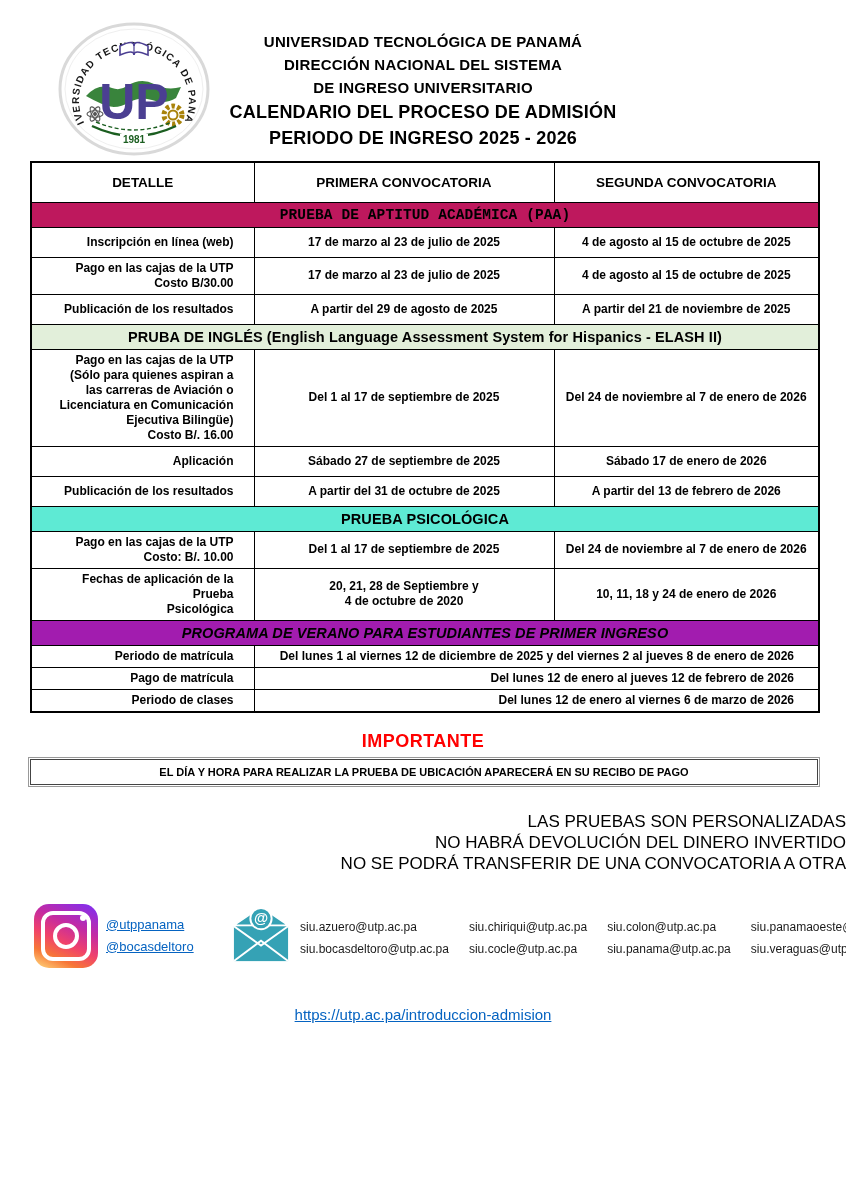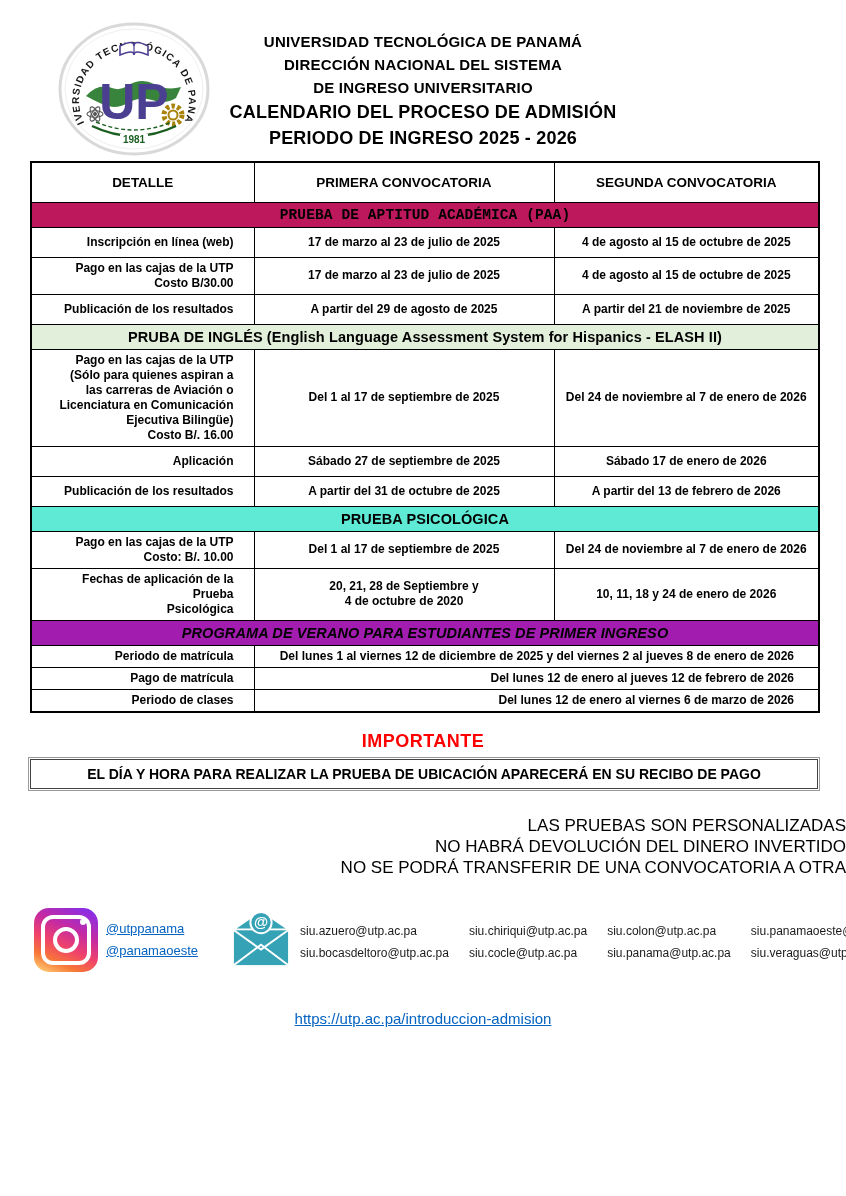--- a/index.html
+++ b/index.html
@@ -32,21 +32,21 @@
   td.date   { font-size:12px; font-weight:bold; text-align:center; line-height:15px; padding:2px 4px; }
   td.merged-value { font-size:12px; font-weight:bold; text-align:right; padding:1px 24px; }
   tbody tr { height:30px; }
   tbody tr.compact { height:18px; }
   tbody tr.section-row { height:25px; }
 
   
   .important-title { margin-top:18px; text-align:center; font-size:18px; font-weight:bold; letter-spacing:.5px; }
   .notice-box {
     margin:7px 28px 0 30px; border:1.5px solid #444; outline:1px solid #999; outline-offset:1px;
-    text-align:center; font-weight:bold; font-size:14px; padding:6px 4px;
+    text-align:center; font-weight:bold; font-size:11px; padding:6px 4px;
   }
   .notice-lines { margin-top:26px; text-align:right; font-weight:normal; font-size:17px; line-height:21px; }
 
   
   .footer { margin:30px 20px 0 34px; display:flex; align-items:flex-start; }
   .ig {
     width:64px; height:64px; border-radius:15px; position:relative; flex:none;
     background:linear-gradient(205deg,#7b2ff7 0%,#c32aa3 35%,#f0426b 58%,#f77737 78%,#ffdc80 100%);
   }
   .ig-frame { position:absolute; inset:7px; border:4px solid #fff; border-radius:12px; }
@@ -260,21 +260,21 @@
     </div>
 
   <div class="footer">
     <div class="ig">
       <div class="ig-frame"></div>
       <div class="ig-lens"></div>
       <div class="ig-dot"></div>
     </div>
     <div class="handles">
         <a href="#" style="color: rgb(5, 99, 193);">@utppanama</a>
-        <a href="#" style="color: rgb(5, 99, 193);">@panamaoeste</a>
+        <a href="#" style="color: rgb(5, 99, 193);">@bocasdeltoro</a>
       </div>
     <div class="envelope">
       <svg viewBox="0 0 60 64" width="58" height="62">
         <polygon points="2,22 30,3 58,22" fill="#35a2b5" stroke="#ffffff" stroke-width="1.6"></polygon>
         <rect x="2" y="23" width="56" height="36" fill="#35a2b5"></rect>
         <polyline points="2,23 30,43 58,23" fill="none" stroke="#ffffff" stroke-width="2"></polyline>
         <polyline points="2,59 30,38 58,59" fill="none" stroke="#ffffff" stroke-width="2"></polyline>
         <circle cx="30" cy="15" r="11" fill="#35a2b5" stroke="#ffffff" stroke-width="2"></circle>
         <text x="30" y="20" text-anchor="middle" font-size="15" font-weight="bold" fill="#ffffff" font-family="Liberation Sans, sans-serif">@</text>
       </svg>

